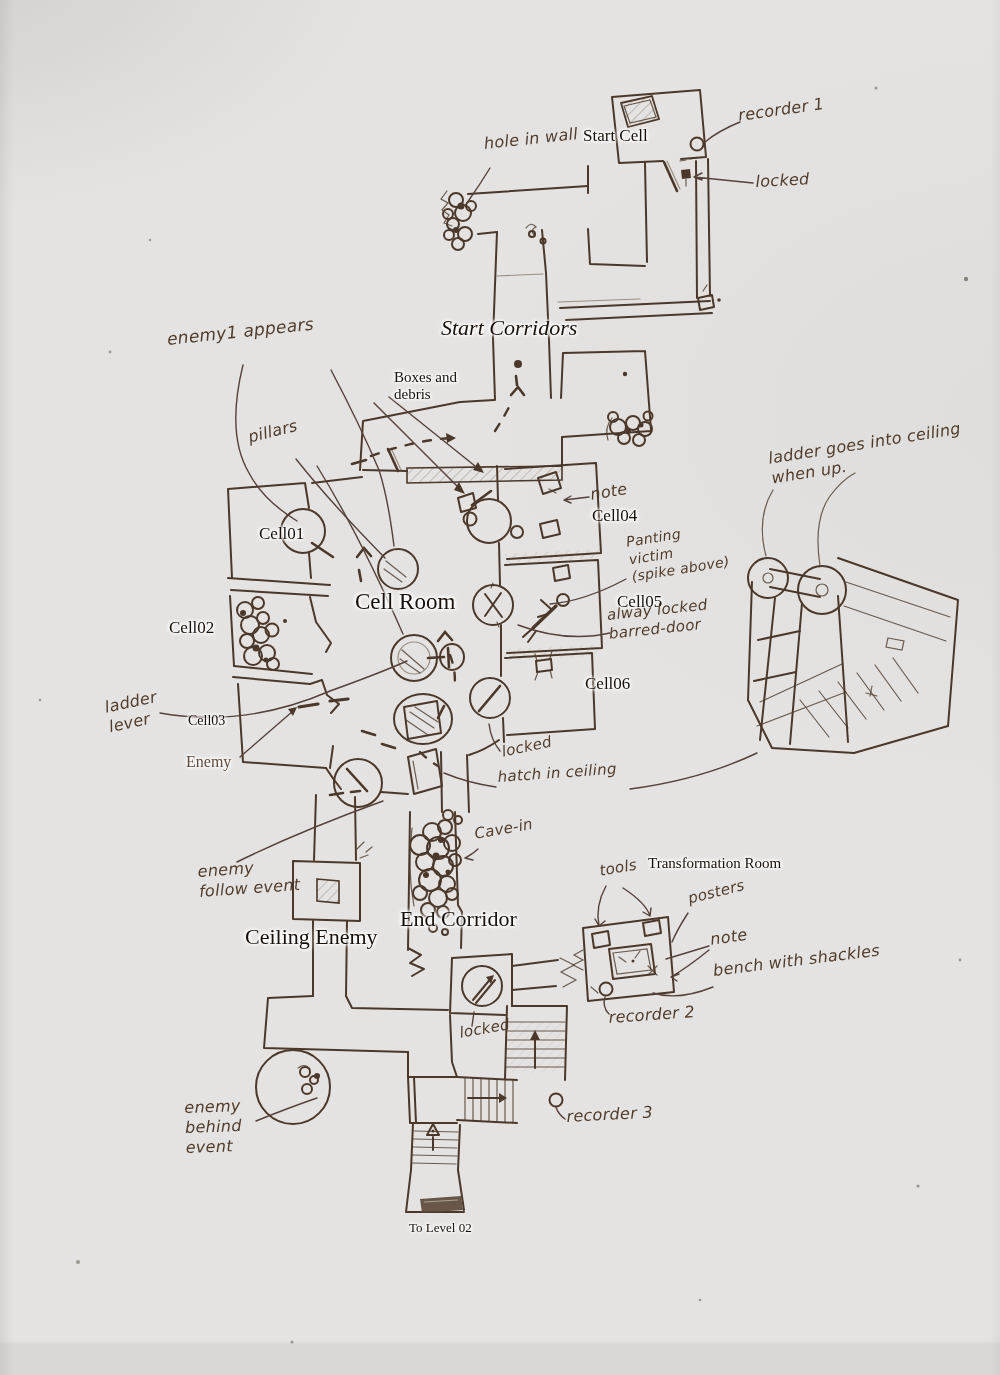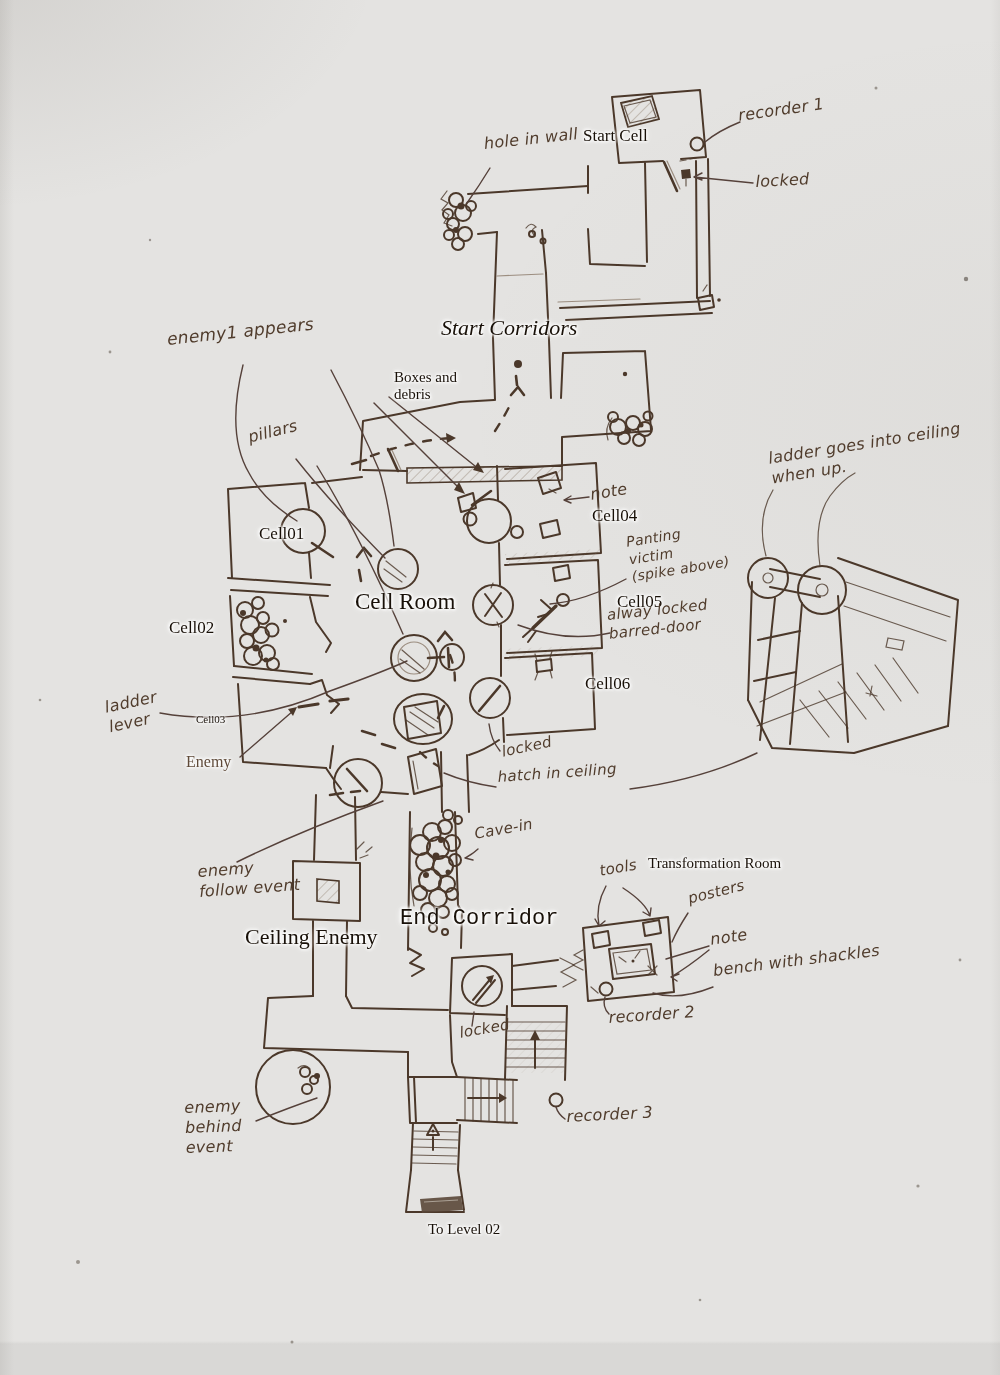--- a/index.html
+++ b/index.html
@@ -366,31 +366,31 @@
       <circle cx="40" cy="700" r="1.3" fill="#6a6258"></circle>
   </g>
 </svg>
 
 <div id="labels">
     <div class="lbl typed" style="left: 583px; top: 126px; font-size: 17px; transform: rotate(0deg);">Start Cell</div>
     <div class="lbl typed" style="left: 441px; top: 316px; font-size: 22px; transform: rotate(0deg); font-style: italic;">Start Corridors</div>
     <div class="lbl typed" style="left: 355px; top: 589px; font-size: 23px; transform: rotate(0deg);">Cell Room</div>
     <div class="lbl typed" style="left: 244px; top: 524px; font-size: 17px; transform: rotate(0deg); margin-left: 15px;">Cell01</div>
     <div class="lbl typed" style="left: 169px; top: 618px; font-size: 17px; transform: rotate(0deg);">Cell02</div>
-    <div class="lbl typed" style="left: 196px; top: 713px; font-size: 11px; transform: rotate(0deg);">Cell03</div>
+    <div class="lbl typed" style="left: 188px; top: 713px; font-size: 14px; transform: rotate(0deg);">Cell03</div>
     <div class="lbl typed" style="left: 592px; top: 506px; font-size: 17px; transform: rotate(0deg);">Cell04</div>
     <div class="lbl typed" style="left: 569px; top: 592px; font-size: 17px; transform: rotate(0deg); padding-left: 48px;">Cell05</div>
     <div class="lbl typed" style="left: 585px; top: 674px; font-size: 17px; transform: rotate(0deg); text-align: center;">Cell06</div>
     <div class="lbl typed" style="left: 186px; top: 753px; font-size: 16px; transform: rotate(0deg); color: rgb(95, 74, 57);">Enemy</div>
     <div class="lbl typed" style="left: 358px; top: 369px; font-size: 15px; transform: rotate(0deg); margin-left: 36px;">Boxes and
 debris</div>
     <div class="lbl typed" style="left: 245px; top: 925px; font-size: 22px; transform: rotate(0deg);">Ceiling Enemy</div>
-    <div class="lbl typed" style="left: 400px; top: 907px; font-size: 22px; transform: rotate(0deg); font-family: Liberation Mono, monospace;">End Corridor</div>
+    <div class="lbl typed" style="left: 400px; top: 907px; font-size: 22px; transform: rotate(0deg);">End Corridor</div>
     <div class="lbl typed" style="left: 648px; top: 855px; font-size: 15px; transform: rotate(0deg);">Transformation Room</div>
-    <div class="lbl typed" style="left: 428px; top: 1221px; font-size: 15px; transform: rotate(0deg); text-align: right;">To Level 02</div>
+    <div class="lbl typed" style="left: 409px; top: 1221px; font-size: 13px; transform: rotate(0deg); text-align: right;">To Level 02</div>
     <div class="lbl hand" style="left: 483px; top: 134px; font-size: 16px; transform: rotate(-6deg);">hole in wall</div>
     <div class="lbl hand" style="left: 737px; top: 106px; font-size: 16px; transform: rotate(-8deg);">recorder 1</div>
     <div class="lbl hand" style="left: 755px; top: 172px; font-size: 16px; transform: rotate(-3deg);">locked</div>
     <div class="lbl hand" style="left: 166px; top: 329px; font-size: 17px; transform: rotate(-6deg);">enemy1 appears</div>
     <div class="lbl hand" style="left: 246px; top: 428px; font-size: 16px; transform: rotate(-14deg);">pillars</div>
     <div class="lbl hand" style="left: 589px; top: 485px; font-size: 16px; transform: rotate(-9deg);">note</div>
     <div class="lbl hand" style="left: 625px; top: 534px; font-size: 14px; transform: rotate(-9deg);">Panting
 victim
 (spike above)</div>
     <div class="lbl hand" style="left: 606px; top: 606px; font-size: 15px; transform: rotate(-6deg);">alway locked

